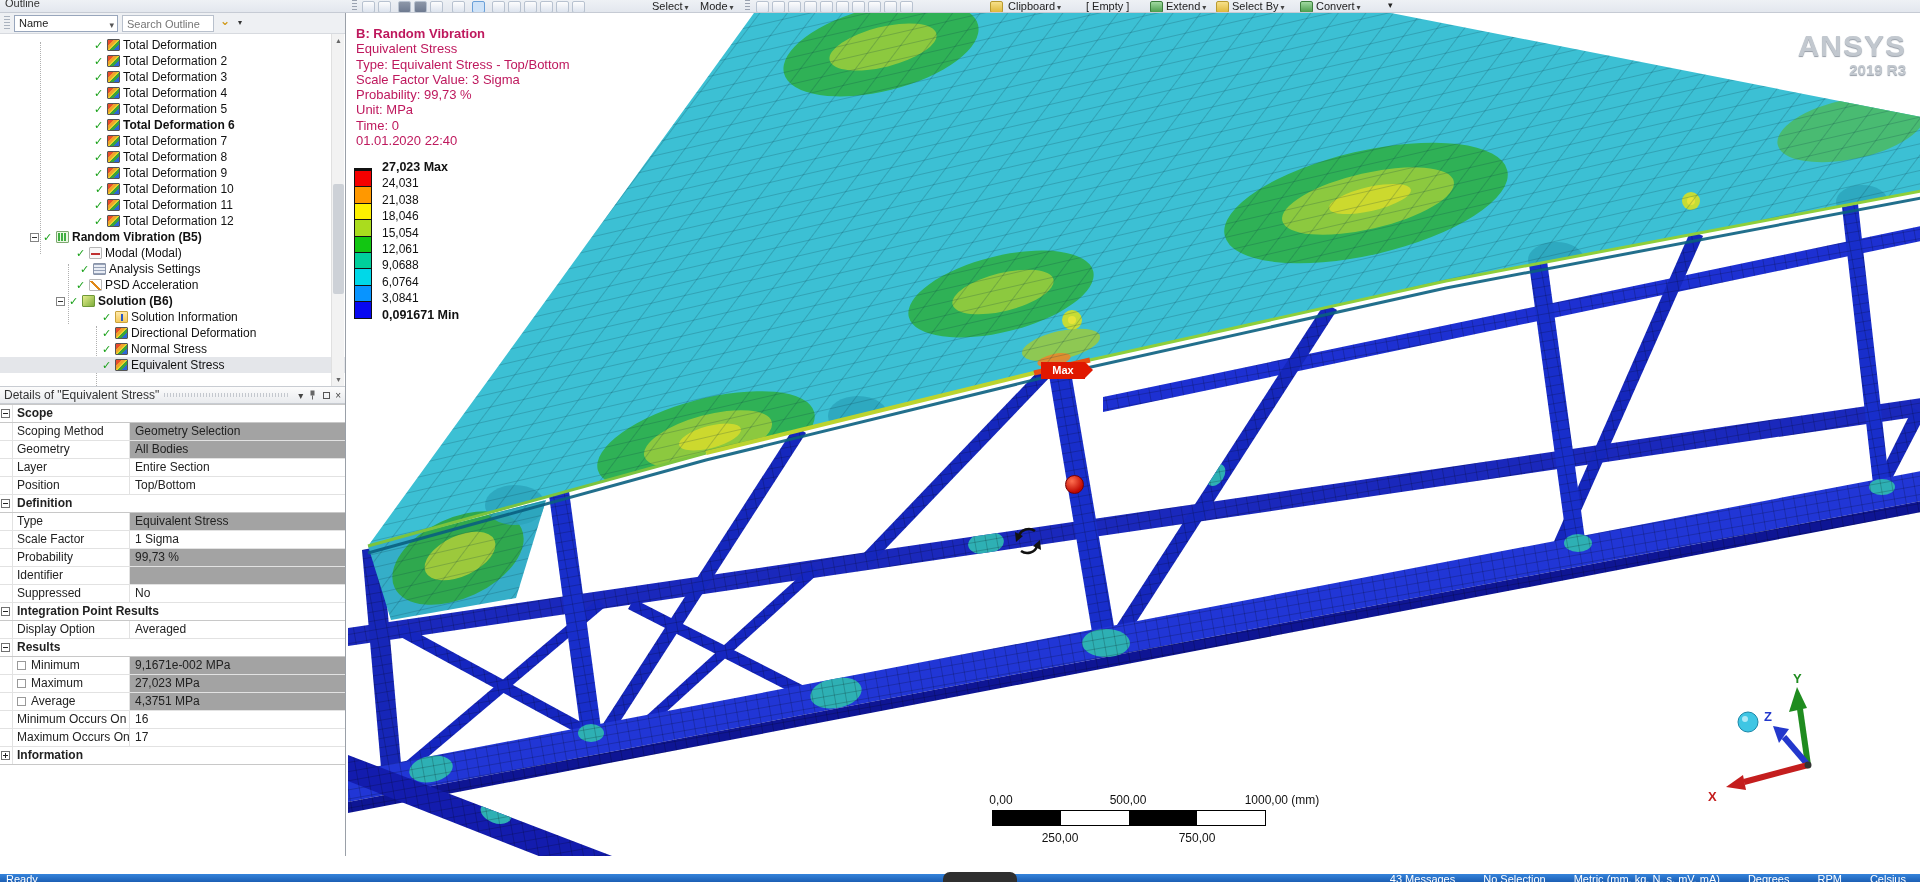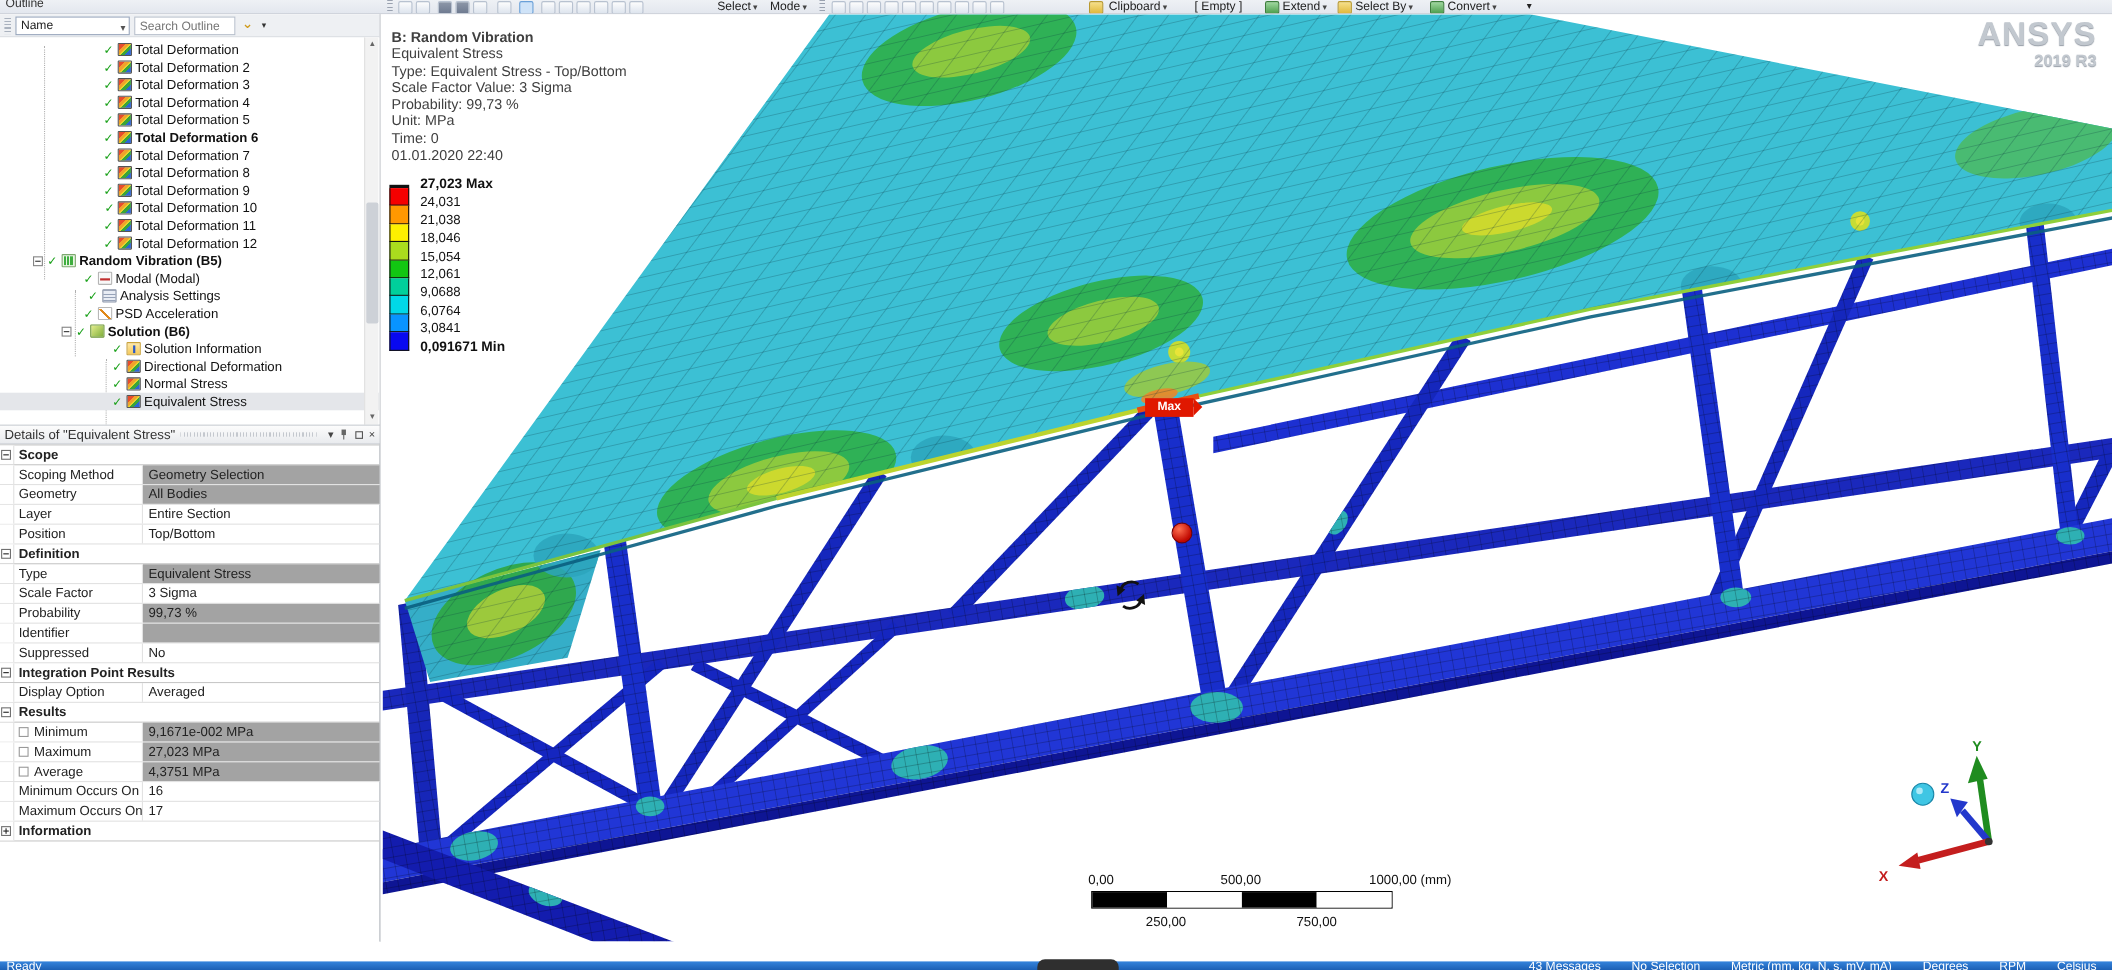--- a/index.html
+++ b/index.html
@@ -86,29 +86,29 @@
   .d-row .lab{flex:0 0 117px;padding:0 4px;border-right:1px solid #e2e2e2;color:#222;display:flex;align-items:center;overflow:hidden;white-space:nowrap;}
   .d-row .lab.full{flex:1;font-weight:bold;border-right:none;}
   .d-row .val{flex:1;padding:0 5px;color:#222;overflow:hidden;white-space:nowrap;}
   .d-row .val.shaded{background:#a3a3a3;}
   .d-row.hdr{border-bottom:1px solid #c8c8c8;}
   .chk{display:inline-block;width:9px;height:9px;border:1px solid #999;background:#fff;margin-right:5px;flex:0 0 9px;}
 
   
   #viewport{position:absolute;left:346px;top:13px;width:1574px;height:843px;background:#fff;overflow:hidden;}
   #fea-svg{position:absolute;left:0;top:0;}
-  .anno{position:absolute;left:10px;top:13px;font-size:13px;line-height:15.3px;color:#404040;}
+  .anno{position:absolute;left:10px;top:13px;font-size:13px;line-height:15.3px;color:#be185d;}
   .anno .bold{font-weight:bold;}
   #legend{position:absolute;left:8px;top:155px;}
   #leg-blocks{position:absolute;left:0;top:0;border-top:3px solid #111;}
   #leg-blocks .blk{display:block;width:18px;height:16.4px;border:1px solid #111;border-top:none;}
   #leg-labels{position:absolute;left:24px;top:-9px;}
   .leg-label{height:16.4px;line-height:16.4px;font-size:12px;padding-left:4px;white-space:nowrap;color:#111;}
   .leg-label.bold{font-weight:bold;font-size:12.5px;}
-  #ansys-logo{position:absolute;right:14px;top:4px;text-align:right;color:#c2c8cf;
+  #ansys-logo{position:absolute;right:14px;top:18px;text-align:right;color:#c2c8cf;
               text-shadow:0 1px 1px #959ca6;}
   #ansys-logo .n{font-size:30px;font-weight:bold;letter-spacing:1px;line-height:30px;}
   #ansys-logo .v{font-size:15px;font-weight:bold;}
   
   #max-flag{position:absolute;left:695px;top:349px;width:44px;height:17px;background:#e01800;
             color:#fff;font-size:11px;font-weight:bold;text-align:center;line-height:17px;z-index:4;}
   #max-flag::after{content:"";position:absolute;right:-8px;top:0;border-top:8.5px solid transparent;
             border-bottom:8.5px solid transparent;border-left:8px solid #e01800;}
   #max-ball{position:absolute;left:719px;top:462px;width:19px;height:19px;border-radius:50%;z-index:4;
             background:radial-gradient(circle at 35% 30%,#ff7050,#c00800 70%);border:1px solid #700;}
@@ -439,21 +439,21 @@
         </div>
 
         <div class="d-row">
           <span class="gut">
             
           </span>
           <span class="lab">
 
             <span>Scale Factor</span>
           </span>
-          <span class="val">3 Sigma</span>
+          <span class="val">1 Sigma</span>
         </div>
 
         <div class="d-row">
           <span class="gut">
             
           </span>
           <span class="lab">
 
             <span>Probability</span>
           </span>

